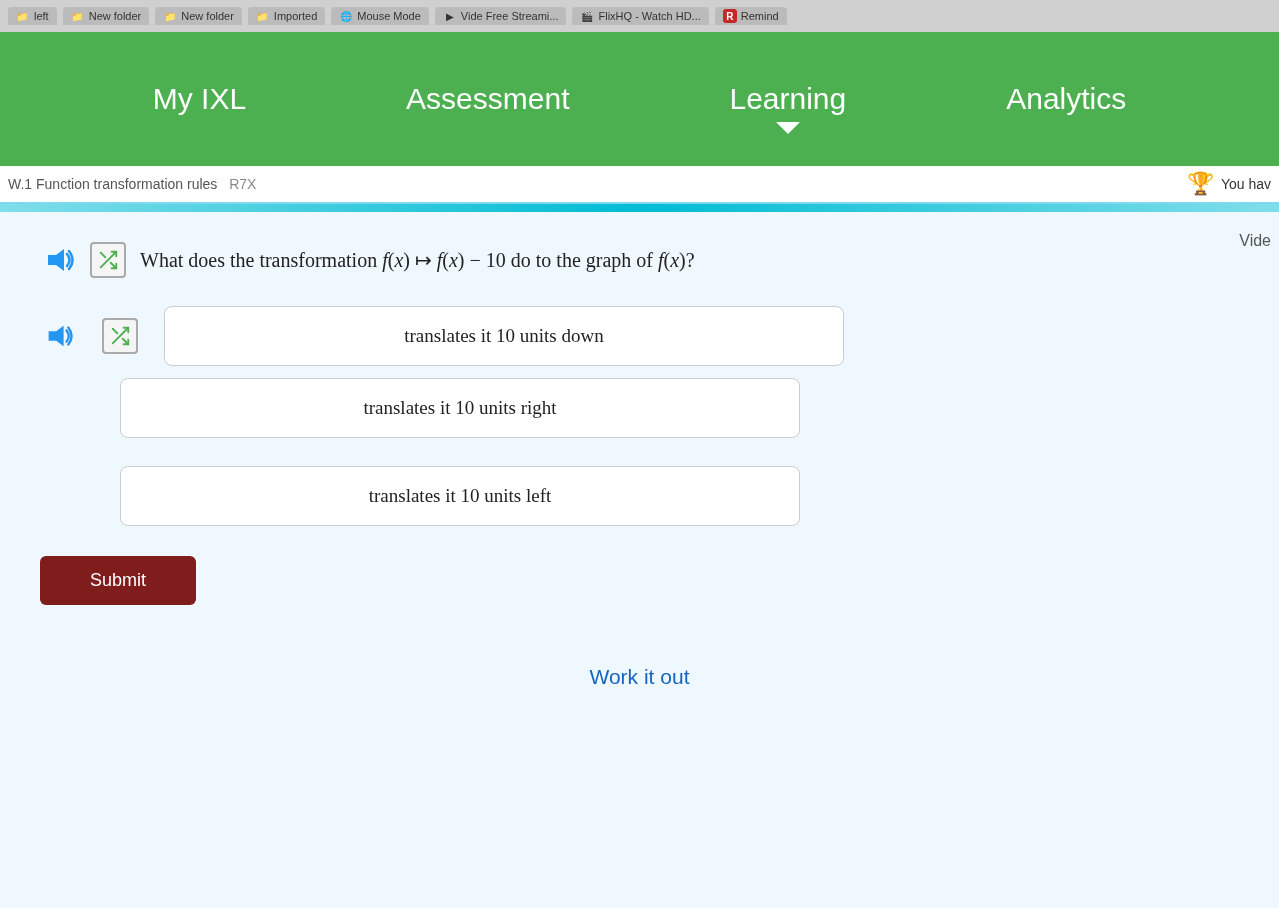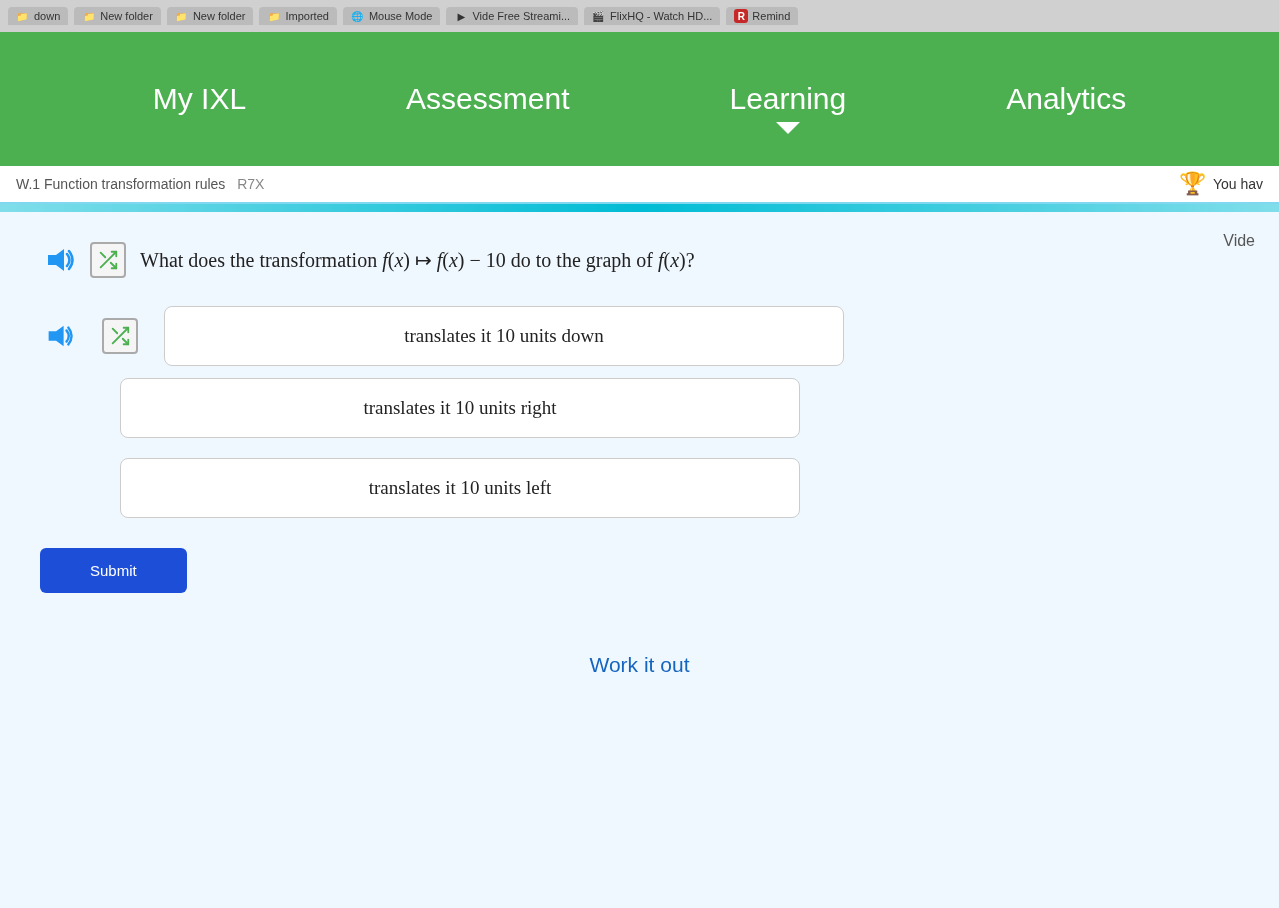--- a/index.html
+++ b/index.html
@@ -72,21 +72,21 @@
       border-right: 12px solid transparent;
       border-top: 12px solid white;
     }
 
     
     .breadcrumb-bar {
       background: white;
       height: 38px;
       display: flex;
       align-items: center;
-      padding: 0 16px;
+      padding: 0 8px;
       justify-content: space-between;
       border-bottom: 2px solid #80d8f0;
     }
     .breadcrumb-text {
       font-size: 14px;
       color: #555;
     }
     .breadcrumb-score {
       display: flex;
       align-items: center;
@@ -104,21 +104,21 @@
       background: #f0f8ff;
       min-height: calc(908px - 32px - 120px - 38px);
       padding: 30px 40px 30px 40px;
       position: relative;
     }
 
     
     .video-label {
       position: absolute;
       top: 20px;
-      right: 24px;
+      right: 8px;
       font-size: 16px;
       color: #555;
     }
 
     
     .question-row {
       display: flex;
       align-items: center;
       gap: 14px;
       margin-bottom: 28px;
@@ -156,45 +156,45 @@
     }
     .shuffle-icon svg {
       width: 22px;
       height: 22px;
     }
 
     
     .answer-options {
       display: flex;
       flex-direction: column;
-      gap: 20px;
+      gap: 28px;
       margin-left: 80px;
       margin-bottom: 30px;
     }
     .answer-option {
       background: white;
       border: 1.5px solid #ccc;
       border-radius: 8px;
       padding: 18px 24px;
       font-size: 19px;
       color: #222;
       cursor: pointer;
       width: 680px;
       font-family: Georgia, serif;
       transition: background 0.15s;
     }
 
     
     .submit-btn {
-      background: #1d4ed8;
+      background: #7f1d1d;
       color: white;
       border: none;
       border-radius: 6px;
       padding: 14px 50px;
-      font-size: 15px;
+      font-size: 18px;
       cursor: pointer;
       margin-left: 0;
       margin-bottom: 40px;
       font-weight: 500;
     }
 
     
     .work-it-out {
       text-align: center;
       margin-top: 20px;
@@ -211,21 +211,21 @@
       height: 8px;
       background: linear-gradient(to right, #80deea, #00bcd4, #80deea);
     }
   </style>
 </head>
 <body>
 
 <div class="tab-bar">
   <span class="tab-item">
     <span class="tab-icon">📁</span>
-    <span>down</span>
+    <span>left</span>
   </span>
   <span class="tab-item">
     <span class="tab-icon">📁</span>
     <span>New folder</span>
   </span>
   <span class="tab-item">
     <span class="tab-icon">📁</span>
     <span>New folder</span>
   </span>
   <span class="tab-item">

